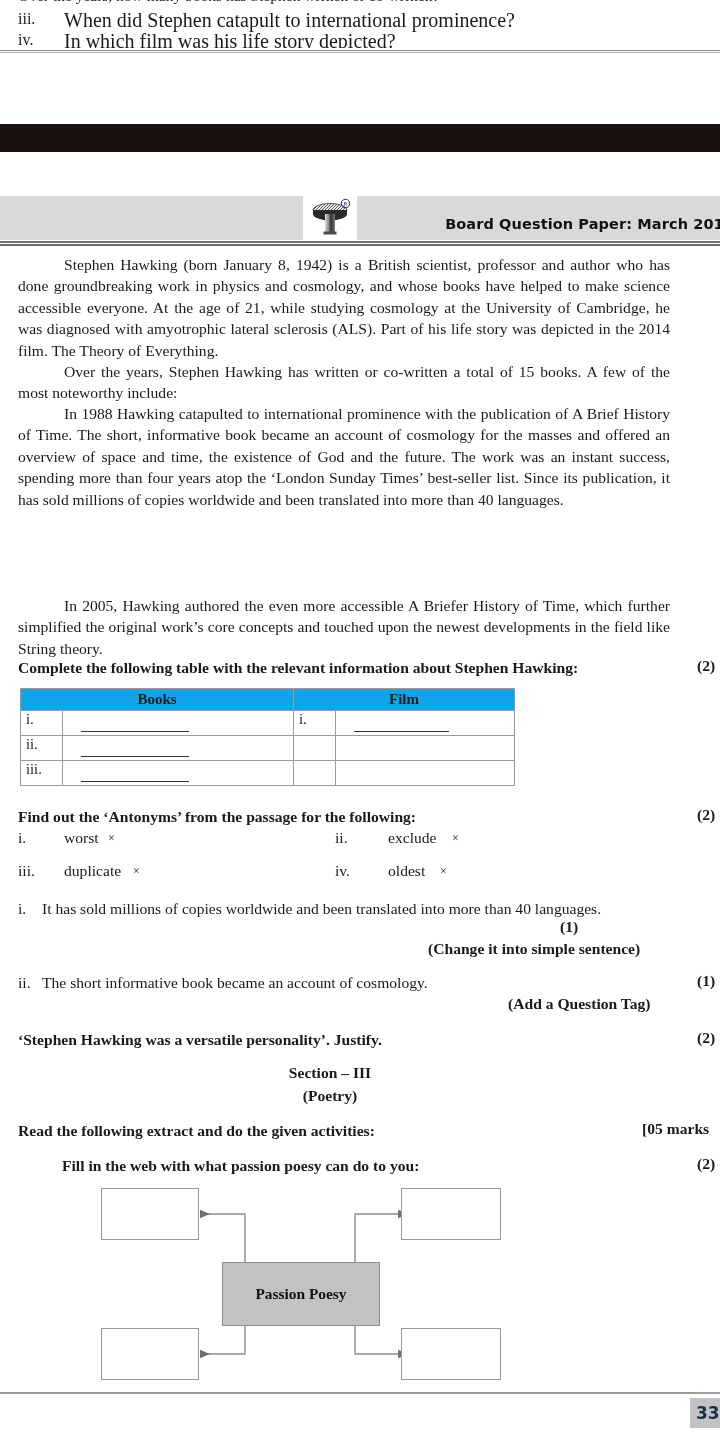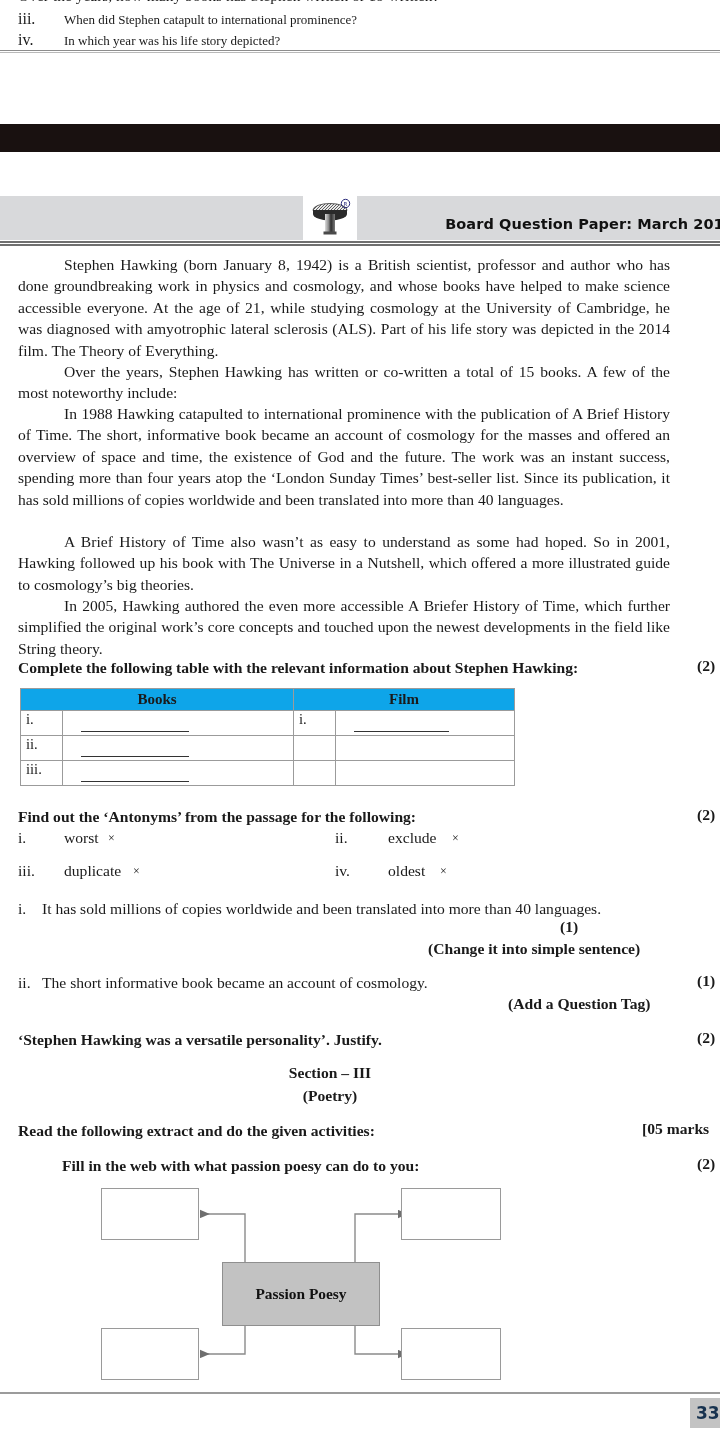--- a/index.html
+++ b/index.html
@@ -9,21 +9,21 @@
     font-family:"Liberation Serif", serif;
     color:#1a1a1a;
     overflow:hidden;
     position:relative;
   }
   .page{position:absolute;left:0;top:0;width:592px;height:1440px;}
 
   
   .topfrag{position:absolute;left:0;top:0;width:720px;height:48px;overflow:hidden;}
   .topfrag .qline{
-    position:absolute;font-size:13px;line-height:20px;white-space:nowrap;
+    position:absolute;font-size:20px;line-height:20px;white-space:nowrap;
   }
   .topfrag .rn{position:absolute;width:46px;text-align:left;}
   .clipline{position:absolute;left:0;top:-9px;width:720px;height:16px;overflow:hidden;}
   .clipline span{position:absolute;left:18px;top:-4px;font-size:15.5px;white-space:nowrap;}
 
   .rule-double{position:absolute;left:0;width:720px;}
   .rule-double i{display:block;background:#8d8d8d;}
 
   
   .blackband{position:absolute;left:0;top:124px;width:720px;height:28px;background:#191110;}
@@ -109,21 +109,21 @@
 
 <div class="page">
 
   <div class="topfrag">
     <div class="clipline">
       <span>Over the years, how many books has Stephen written or co-written?</span>
     </div>
     <div class="rn" style="left:18px;top:10px;">iii.</div>
     <div class="qline" style="left:64px;top:10px;">When did Stephen catapult to international prominence?</div>
     <div class="rn" style="left:18px;top:31px;">iv.</div>
-    <div class="qline" style="left:64px;top:31px;">In which year was his life story depicted?</div>
+    <div class="qline" style="left:64px;top:31px;">In which film was his life story depicted?</div>
   </div>
 
   <div class="rule-double" style="top:50px;">
     <i style="height:1px;background:#8d8d8d;"></i>
     <i style="height:1px;background:#ffffff;"></i>
     <i style="height:1px;background:#b9b9b9;"></i>
   </div>
 
   <div class="blackband"></div>
 
@@ -156,21 +156,20 @@
   </div>
   <div class="hdr-rule" style="top:241px;">
     <i style="height:1.6px;background:#6f6f6f;"></i>
     <i style="height:1.6px;background:#ffffff;"></i>
     <i style="height:1.6px;background:#6f6f6f;"></i>
   </div>
 
   <div class="para" style="top:254px;">Stephen Hawking (born January 8, 1942) is a British scientist, professor and author who has done groundbreaking work in physics and cosmology, and whose books have helped to make science accessible everyone. At the age of 21, while studying cosmology at the University of Cambridge, he was diagnosed with amyotrophic lateral sclerosis  (ALS). Part of his life story was depicted in the 2014 film. The Theory of Everything.</div>
   <div class="para" style="top:361px;">Over the years, Stephen Hawking has written or co-written a total of 15 books. A few of the most noteworthy include:</div>
   <div class="para" style="top:403px;">In 1988 Hawking catapulted to international prominence with the publication of A Brief History of Time. The short, informative book became an account of cosmology for the masses and offered an overview of space and time, the existence of God and the future. The work was an instant success, spending more than four years atop the ‘London Sunday Times’ best-seller list. Since its publication, it has sold millions of copies worldwide and been translated into more than 40 languages.</div>
-  <div class="para" style="top:531px;">A Brief History of Time also wasn’t as easy to understand as some had hoped. So in 2001, Hawking followed up his book with The Universe in a Nutshell, which offered a more illustrated guide to cosmology’s big theories.</div>
   <div class="para" style="top:595px;">In 2005, Hawking authored the even more accessible A Briefer History of Time, which further simplified the original work’s core concepts and touched upon the newest developments in the field like String theory.</div>
 
   <div class="qbold" style="left:18px;top:657px;">Complete the following table with the relevant information about Stephen Hawking:</div>
   <div class="marks" style="left:697px;top:657px;">(2)</div>
 
   <table class="tbl">
     <tbody>
         <tr>
       <th colspan="2" style="width:270px;">Books</th>
       <th colspan="2" style="width:215px;">Film</th>

